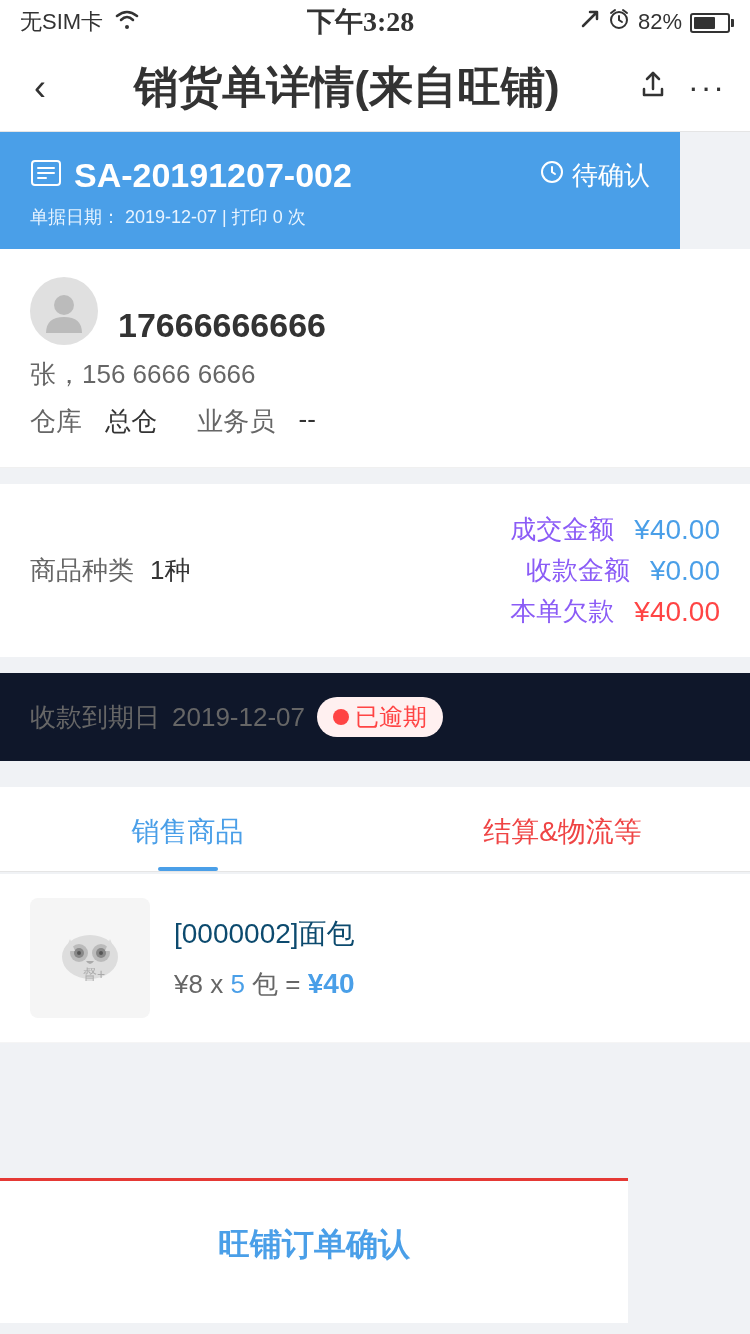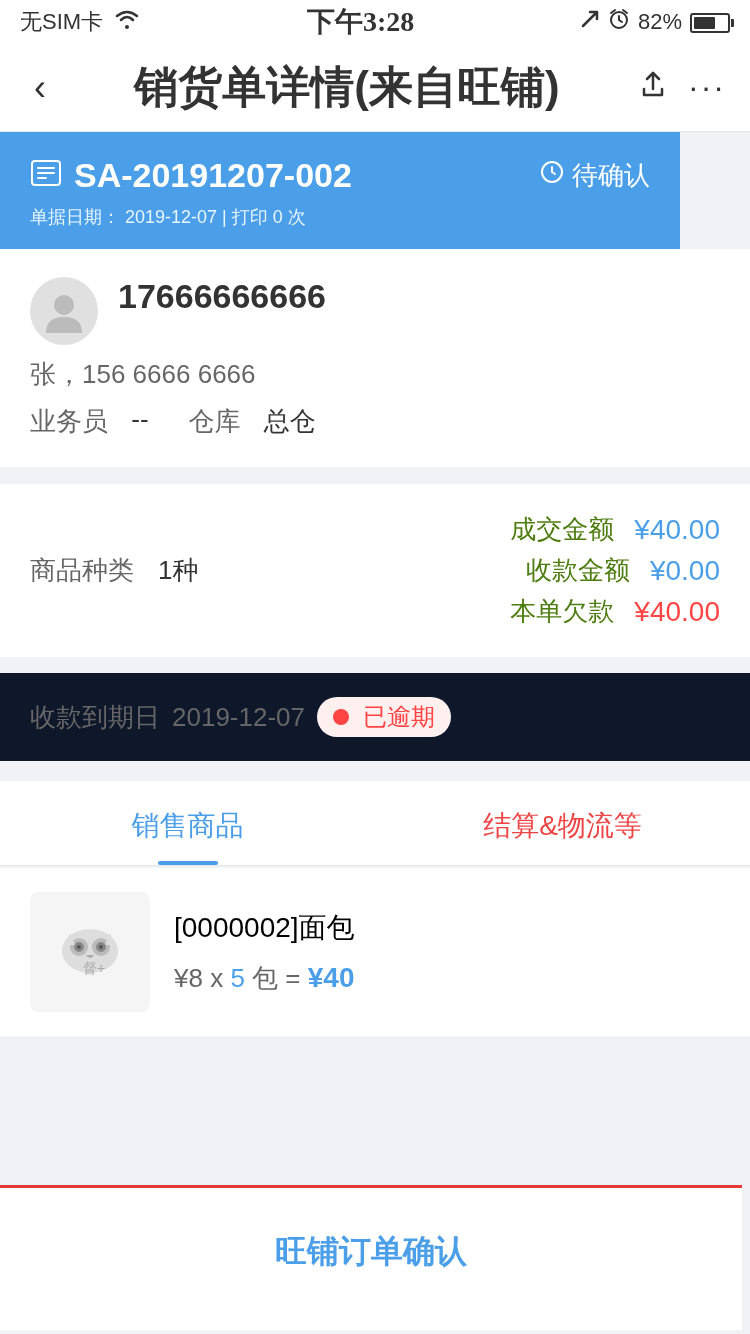--- a/index.html
+++ b/index.html
@@ -142,21 +142,21 @@
 
     
     .customer-card {
       background: #fff;
       margin-top: 0;
       padding: 28px 30px;
       border-bottom: 1px solid #f0f0f0;
     }
     .customer-row1 {
       display: flex;
-      align-items: flex-start;
+      align-items: flex-end;
       gap: 20px;
       margin-bottom: 12px;
     }
     .avatar {
       width: 68px;
       height: 68px;
       border-radius: 50%;
       background: #e0e0e0;
       display: flex;
       align-items: center;
@@ -196,40 +196,40 @@
       padding: 28px 30px;
     }
     .summary-row {
       display: flex;
       align-items: center;
       justify-content: space-between;
     }
     .summary-left {
       display: flex;
       align-items: center;
-      gap: 24px;
+      gap: 16px;
       font-size: 26px;
       color: #666;
     }
     .summary-label { color: #666; }
     .summary-count { color: #333; font-size: 26px; }
     .summary-right {
       display: flex;
       flex-direction: column;
       align-items: flex-end;
       gap: 6px;
     }
     .summary-amount-row {
       display: flex;
       justify-content: space-between;
       align-items: center;
       gap: 20px;
       font-size: 26px;
     }
-    .amount-label { color: #4d7c0f; }
+    .amount-label { color: #8b5cf6; }
     .amount-value { color: #4a9fe8; font-size: 28px; }
     .amount-value-red { color: #ff4444; font-size: 28px; }
 
     
     .due-date-card {
       background: #0f172a;
       margin-top: 16px;
       padding: 24px 30px;
       font-size: 26px;
       color: #666;
@@ -238,34 +238,34 @@
       gap: 12px;
     }
     .overdue-badge {
       background: #fff0f0;
       color: #ff4444;
       border-radius: 20px;
       padding: 4px 16px;
       font-size: 24px;
       display: flex;
       align-items: center;
-      gap: 14px;
+      gap: 6px;
     }
     .overdue-dot {
       width: 16px;
       height: 16px;
       background: #ff4444;
       border-radius: 50%;
       display: inline-block;
     }
 
     
     .tabs-container {
       background: #fff;
-      margin-top: 20px;
+      margin-top: 26px;
       display: flex;
       border-bottom: 1px solid #e5e5e5;
       justify-content: center;
     }
     .tab-item {
       flex: 1;
       text-align: center;
       padding: 26px 0 20px;
       font-size: 28px;
       color: #ef4444;
@@ -319,41 +319,41 @@
     .owl-logo {
       font-size: 44px;
       color: #bbb;
       line-height: 1;
     }
     .product-info {
       flex: 1;
     }
     .product-name {
       font-size: 28px;
-      color: #000000;
+      color: #0c4a6e;
       margin-bottom: 14px;
     }
     .product-price {
       font-size: 26px;
       color: #666;
     }
     .product-price .qty { color: #4a9fe8; }
     .product-price .total { color: #4a9fe8; font-weight: 600; font-size: 28px; }
 
     
     .bottom-spacer {
       height: 160px;
     }
 
     
     .bottom-button-wrap {
       position: fixed;
-      bottom: 4px;
+      bottom: 11px;
       left: 0;
-      width: 742px;
+      width: 628px;
       background: #fff;
       padding: 20px 30px 34px;
       border-top: 3px solid #e53935;
     }
     .confirm-button {
       width: 100%;
       height: 88px;
       border: none;
       background: #fff;
       color: #4a9fe8;
@@ -456,28 +456,28 @@
       <svg width="44" height="44" viewBox="0 0 44 44">
         <circle cx="22" cy="16" r="10" fill="#bbb"></circle>
         <path d="M4 44 Q4 28 22 28 Q40 28 40 44" fill="#bbb"></path>
       </svg>
     </div>
     <span class="customer-phone">17666666666</span>
   </div>
   <div class="customer-name">张，156 6666 6666</div>
   <div class="customer-meta">
     <div class="meta-item">
+      <span class="meta-label">仓库</span>
+      <span>&nbsp;</span>
+      <span class="meta-value">总仓</span>
+    </div>
+    <div class="meta-item">
       <span class="meta-label">业务员</span>
       <span>&nbsp;</span>
       <span class="meta-value">--</span>
-    </div>
-    <div class="meta-item">
-      <span class="meta-label">仓库</span>
-      <span>&nbsp;</span>
-      <span class="meta-value">总仓</span>
     </div>
   </div>
 </div>
 
 <div class="summary-card">
   <div class="summary-row">
     <div class="summary-left">
       <span class="summary-label">商品种类</span>
       <span class="summary-count">1种</span>
     </div>

